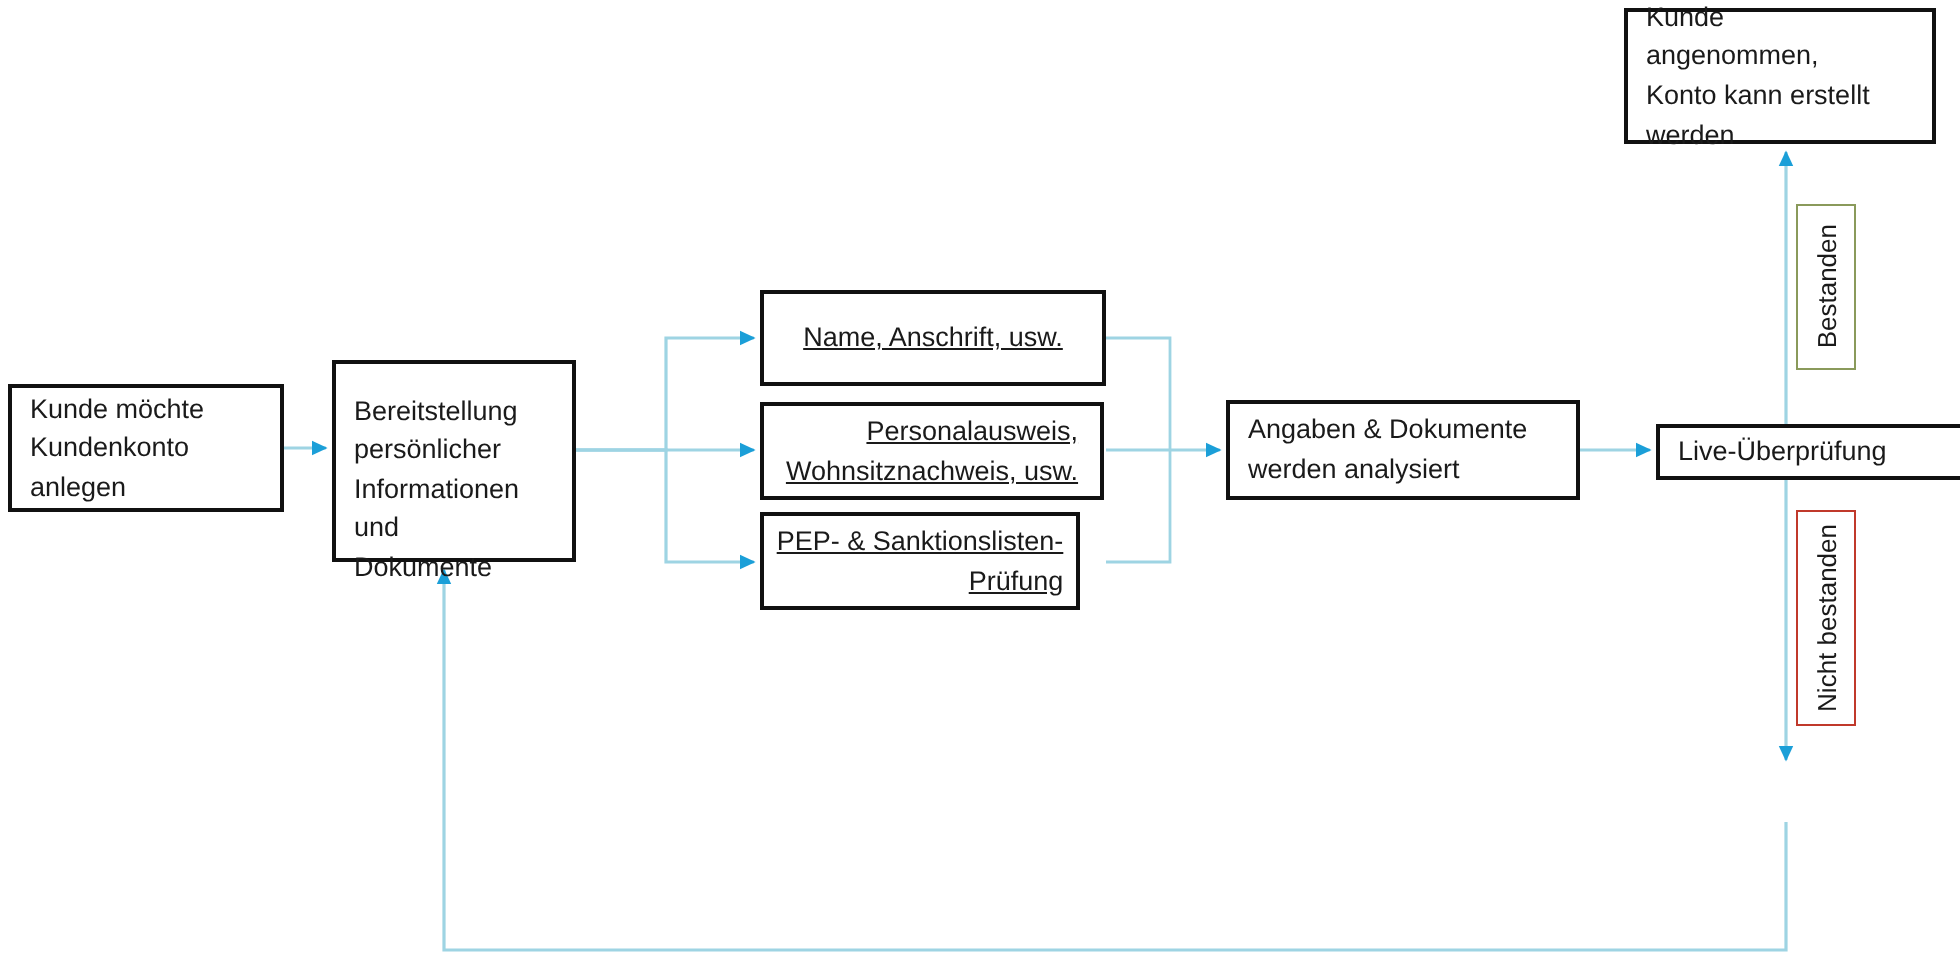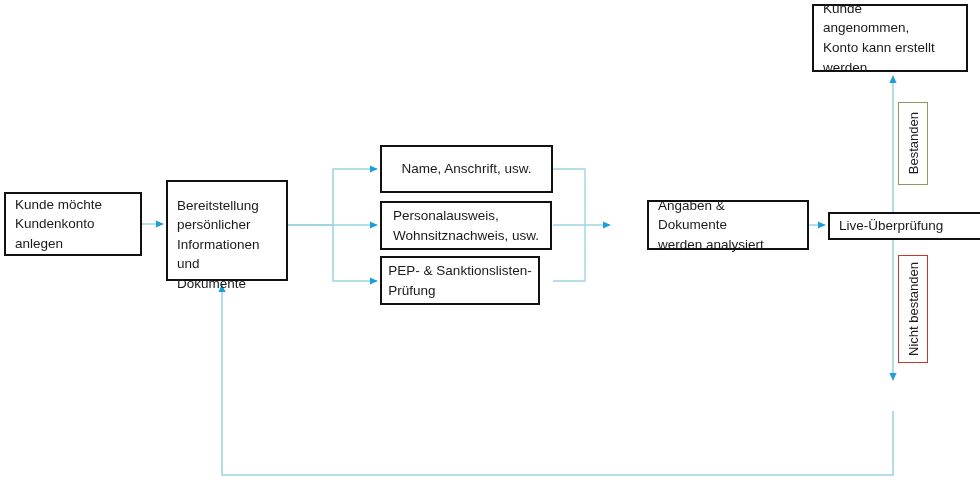--- a/index.html
+++ b/index.html
@@ -30,23 +30,24 @@
   }
   .node.align-left {
     align-items: flex-start;
     text-align: left;
     padding-left: 9px;
     padding-right: 20px;
     justify-content: center;
   }
   .node.align-center {
     align-items: center;
-    text-align: left;
+    text-align: right;
     padding-left: 6px;
     padding-right: 6px;
+    text-decoration: underline;
   }
   .label-box {
     position: absolute;
     box-sizing: border-box;
     background: #ffffff;
     display: flex;
     align-items: center;
     justify-content: center;
     z-index: 4;
   }
@@ -120,21 +121,21 @@
   <div class="node align-center" style="left:380px; top:201px; width:172px; height:49px;">
     <div style="white-space:pre-line;">Personalausweis,
 Wohnsitznachweis, usw.</div>
   </div>
 
   <div class="node align-center" style="left:380px; top:256px; width:160px; height:49px;">
     <div style="white-space:pre-line;">PEP- &amp; Sanktionslisten-
 Prüfung</div>
   </div>
 
-  <div class="node align-left" style="left:613px; top:200px; width:162px; height:50px;margin-left:34px;">
+  <div class="node align-left" style="left:613px; top:200px; width:177px; height:50px;">
     <div style="white-space:pre-line;">Angaben &amp; Dokumente
 werden analysiert</div>
   </div>
 
   <div class="node align-left" style="left:828px; top:212px; width:154px; height:28px;">
     <div style="white-space:pre-line;">Live-Überprüfung</div>
   </div>
 
   <div class="node align-left" style="left:812px; top:4px; width:156px; height:68px;">
     <div style="white-space:pre-line;">Kunde angenommen,

